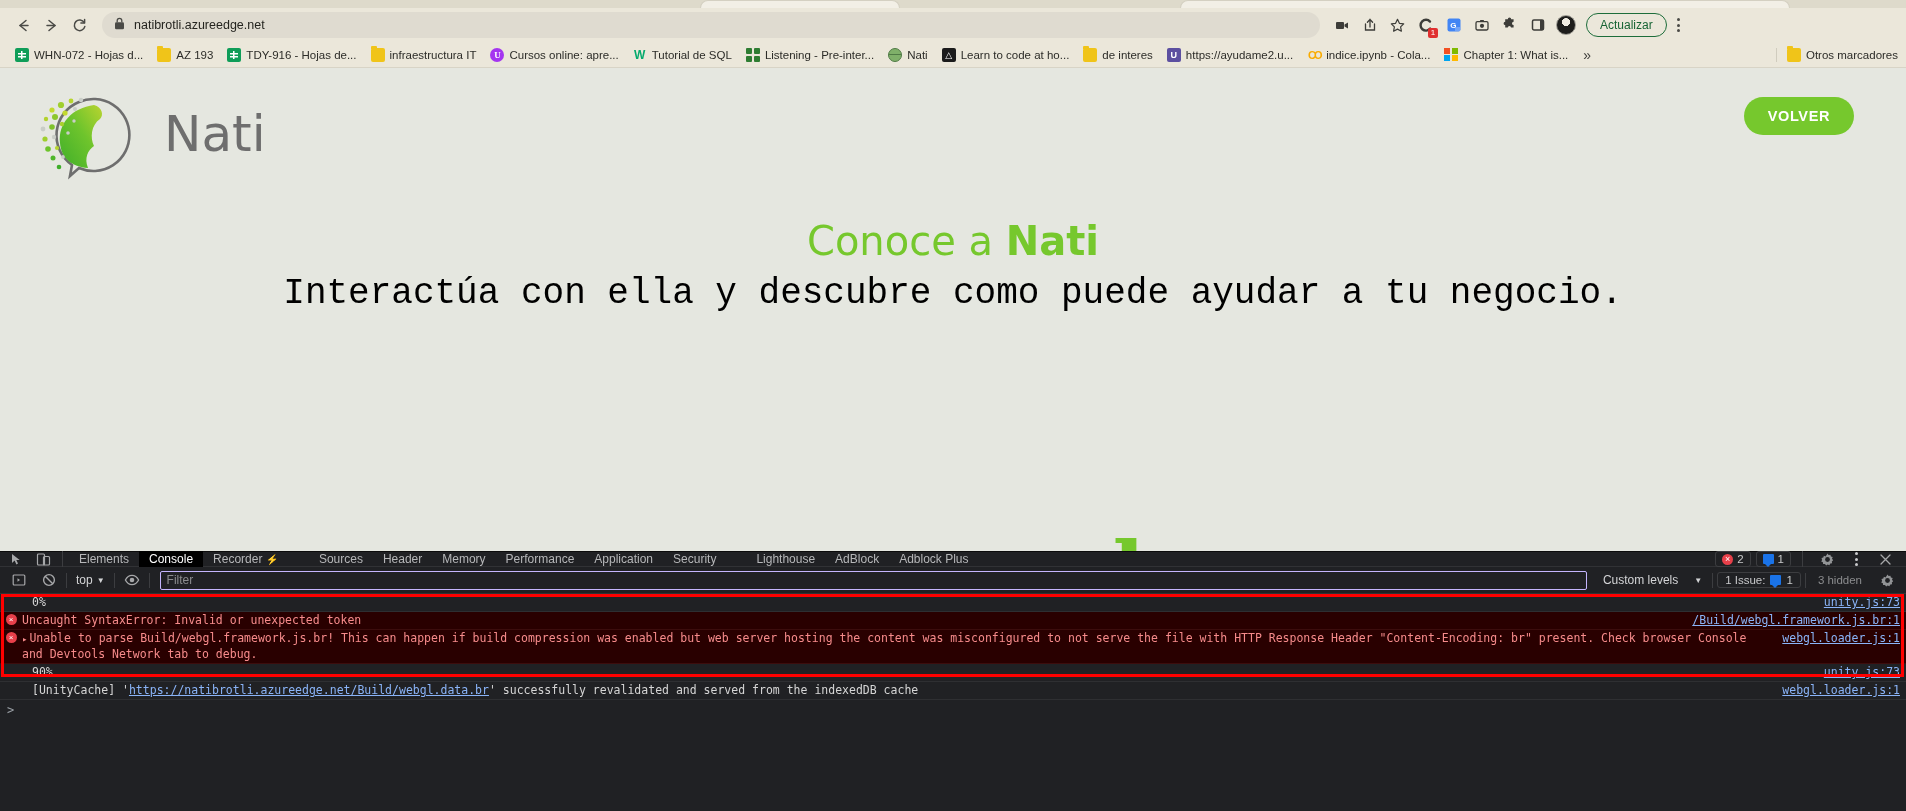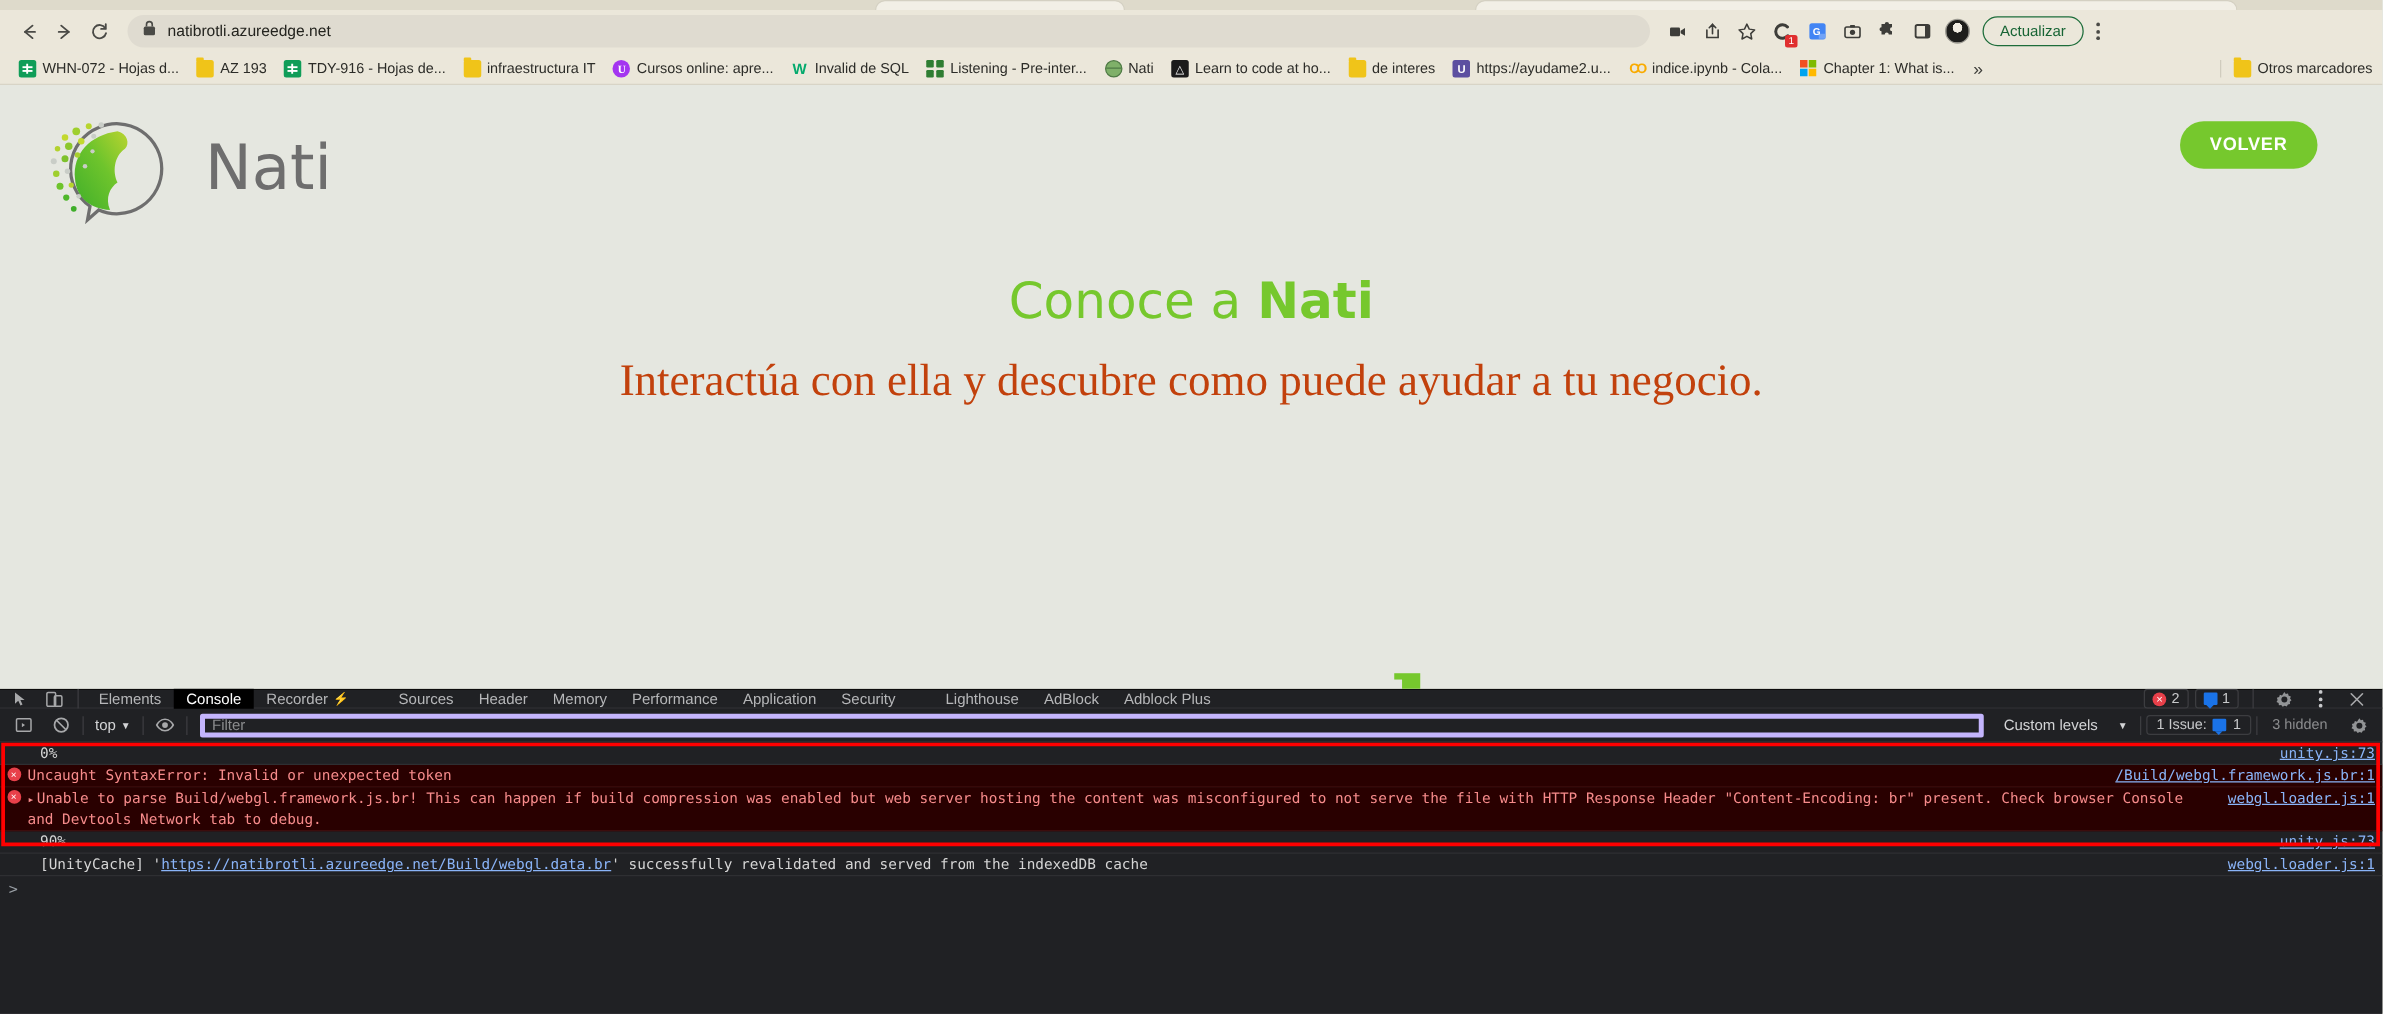--- a/index.html
+++ b/index.html
@@ -231,25 +231,25 @@
   .headline {
     position: absolute; top: 150px; left: 0; right: 0;
     text-align: center;
     font-size: 40px;
     color: #76c82d;
     font-family: "DejaVu Sans", sans-serif;
     font-weight: 400;
   }
   .headline b { font-weight: bold; }
   .subhead {
-    position: absolute; top: 215px; left: 0; right: 0;
+    position: absolute; top: 205px; left: 0; right: 0;
     text-align: center;
     font-size: 36px;
-    color: #c2410c;
-    font-family: Liberation Serif, serif;
+    color: #000000;
+    font-family: Liberation Mono, monospace;
     font-weight: 400;
   }
   .loading-word {
     position: absolute; top: 455px; left: 0; right: 0;
     text-align: center;
     font-size: 84px;
     color: #76c82d;
     font-family: "DejaVu Serif", serif;
     font-weight: bold;
     white-space: nowrap;
@@ -338,21 +338,21 @@
   .ctx-select {
     font-size: 12px; color: #d3d4d6;
     font-family: "Liberation Sans", sans-serif;
     display: flex; align-items: center; gap: 4px;
     padding: 2px 5px;
   }
   .filter-input {
     flex: 1 1 auto;
     height: 19px;
     background: #202124;
-    border: 4px solid #c4b5fd;
+    border: 1px solid #c4b5fd;
     border-radius: 2px;
     margin: 0 6px;
     color: #d3d4d6;
     font-size: 12px;
     font-family: "Liberation Sans", sans-serif;
     padding: 0 6px;
     min-width: 0;
   }
   .filter-input::placeholder { color: #8b8c8e; }
   .levels-select {
@@ -572,21 +572,21 @@
     <div class="bm">
       <span class="bm-ico ico-folder"></span>
       <span class="bm-label">infraestructura IT</span>
     </div>
     <div class="bm">
       <span class="bm-ico ico-udemy">U</span>
       <span class="bm-label">Cursos online: apre...</span>
     </div>
     <div class="bm">
       <span class="bm-ico ico-w3">W</span>
-      <span class="bm-label">Invalid de SQL</span>
+      <span class="bm-label">Tutorial de SQL</span>
     </div>
     <div class="bm">
       <span class="bm-ico ico-listen">
         <i style="background:#2e7d32"></i>
           <i style="background:#2e7d32"></i>
           <i style="background:#2e7d32"></i>
           <i style="background:#2e7d32"></i>
       </span>
       <span class="bm-label">Listening - Pre-inter...</span>
     </div>

